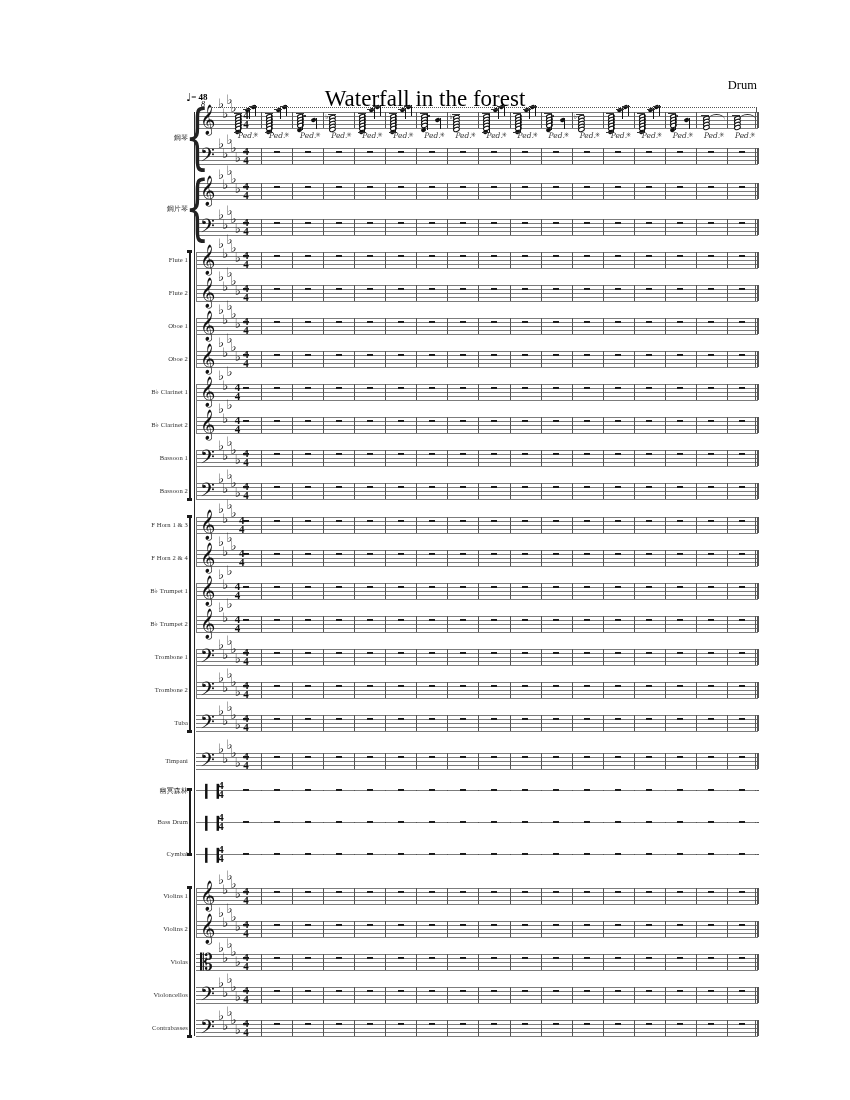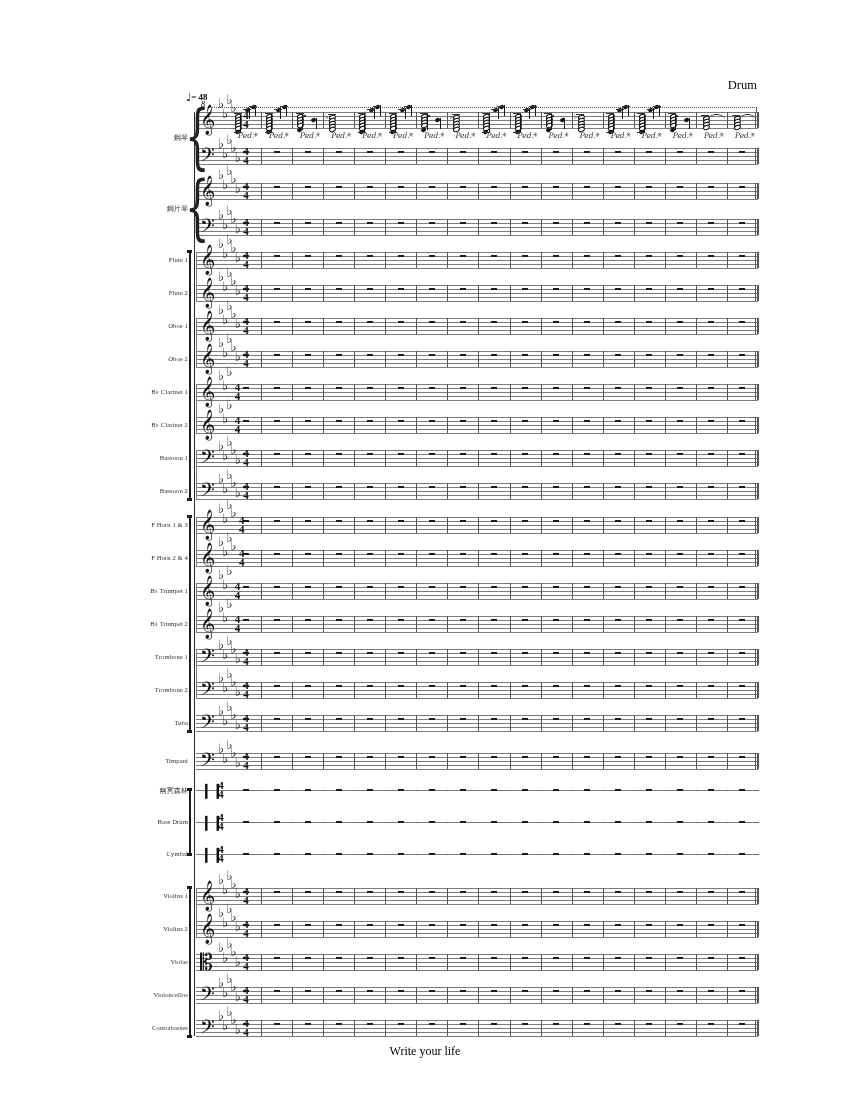--- a/index.html
+++ b/index.html
@@ -112,29 +112,29 @@
   .tiearc{
     position:absolute;border-top:1px solid #222;border-radius:50%/100% 100% 0 0;
     height:5px;
   }
 </style>
 </head>
 <body>
 
 <div class="page">
 
+  <div class="subtitle">Waterfall in the forest</div>
   <div class="composer">Drum</div>
 
   <div class="tempo">
     <span class="note">♩</span><span>= 48</span>
   </div>
   <div class="ottava">8</div>
   <div class="ottava-line"></div>
 
-  <div class="footer">Write your life</div>
 
   <div id="system">
       <div class="staff" style="left: 196px; top: 112px; width: 562px; height: 16px;">
         <div class="ln" style="top: 0px;"></div>
         <div class="ln" style="top: 4px;"></div>
         <div class="ln" style="top: 8px;"></div>
         <div class="ln" style="top: 12px;"></div>
         <div class="ln" style="top: 16px;"></div>
       </div>
       <div class="iname cjk" style="right: 662px; top: 133px; width: 110px;">鋼琴</div>

